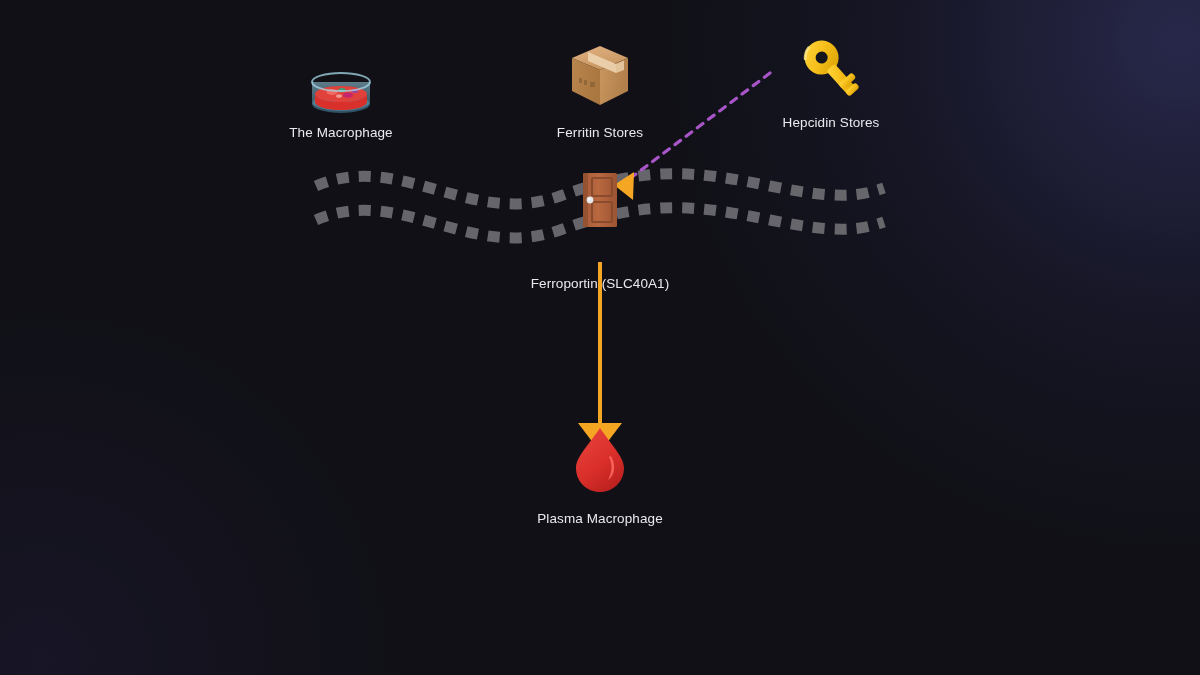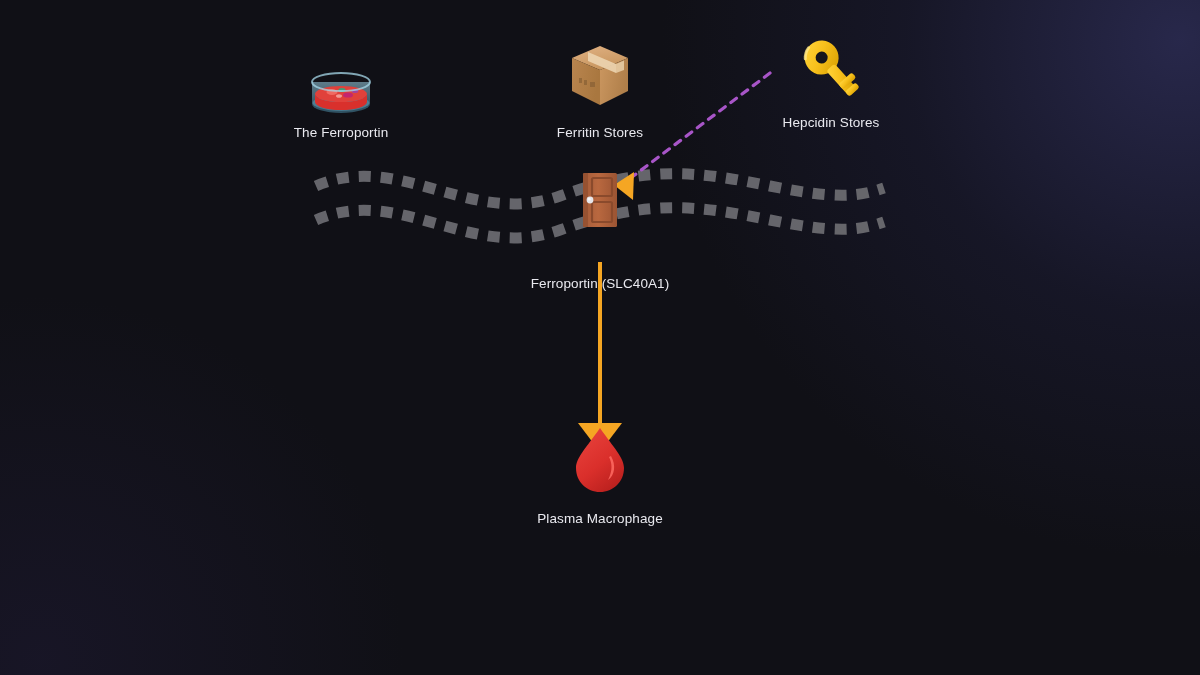--- a/index.html
+++ b/index.html
@@ -135,21 +135,21 @@
     <circle cx="-10.8" cy="-0.8" r="1.4" fill="#ffffff" opacity="0.8"></circle>
   </g>
 
   <g transform="translate(600,460)">
     <path d="M 0 -32 C 14 -12, 24 -2, 24 8 C 24 22, 13 32, 0 32 C -13 32, -24 22, -24 8 C -24 -2, -14 -12, 0 -32 Z" fill="url(#dropGrad)"></path>
     <path d="M 11 -4 C 16 5, 15 15, 8 20 C 13 10, 12 3, 9 -3 Z" fill="#ff6b63" opacity="0.85"></path>
   </g>
 </svg>
 
 <div class="node" style="left:0; width:1200px; top:119px;">
-  <span class="node-label" style="position:absolute; left:0; width:682px; text-align:center;">The Ferroportin</span>
+  <span class="node-label" style="position:absolute; left:0; width:682px; text-align:center;">The Macrophage</span>
 </div>
 
 <div class="node" style="left:0; width:1200px; top:119px;">
   <span class="node-label" style="position:absolute; left:400px; width:400px; ">Ferritin Stores</span>
 </div>
 
 <div class="node" style="left:0; width:1200px; top:109px;">
   <span class="node-label" style="position:absolute; left:631px; width:400px; text-align:center;">Hepcidin Stores</span>
 </div>
 

